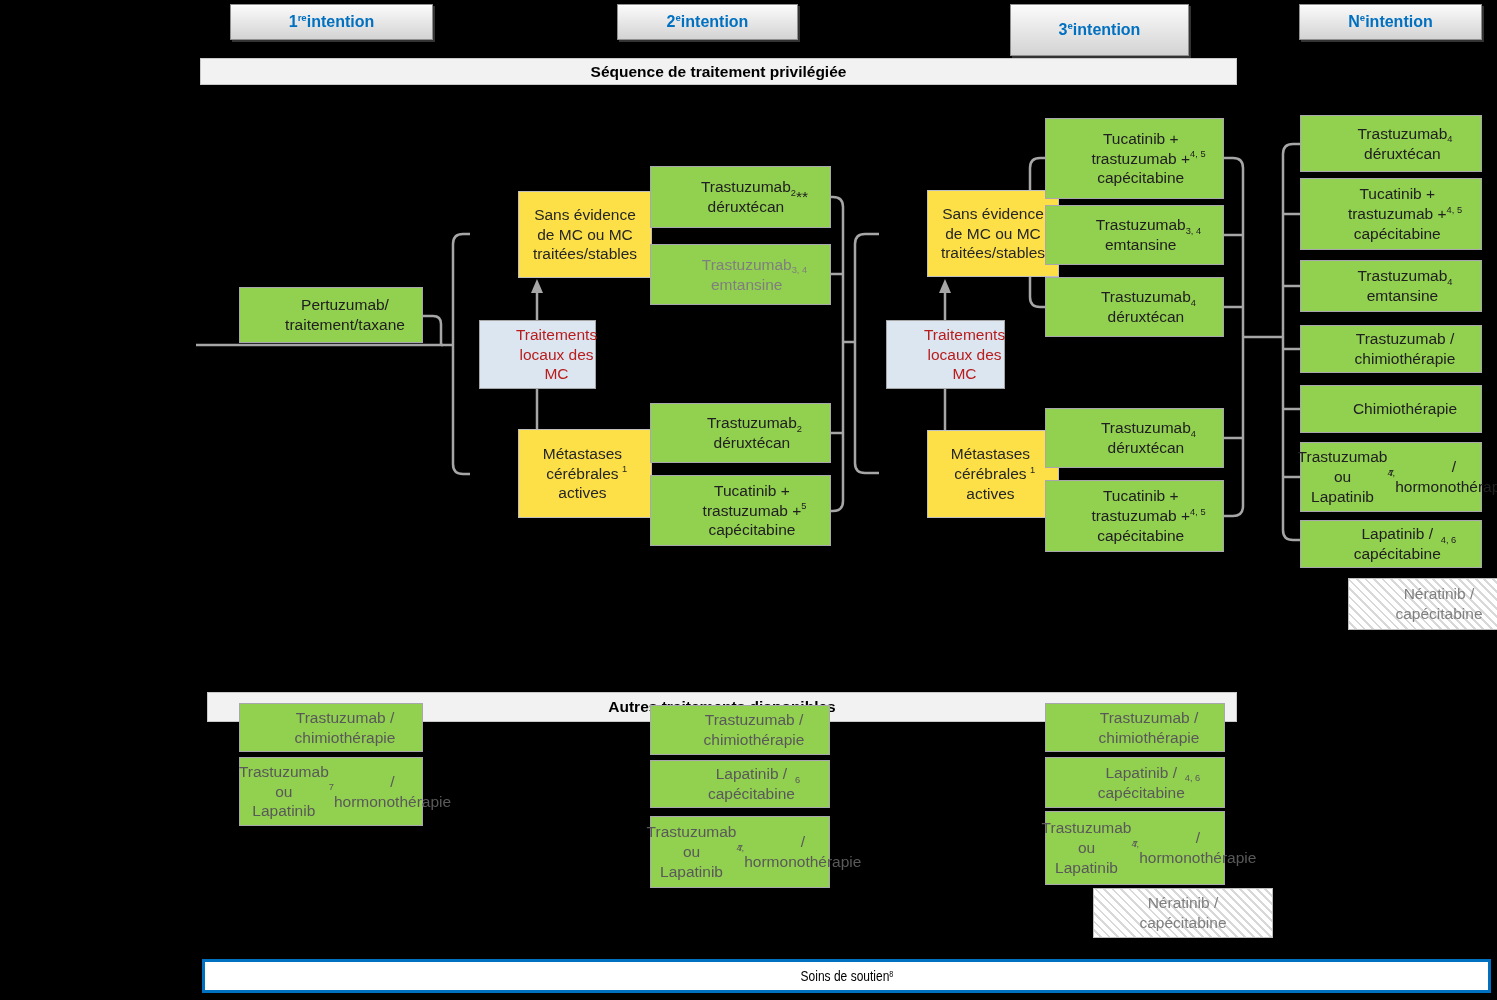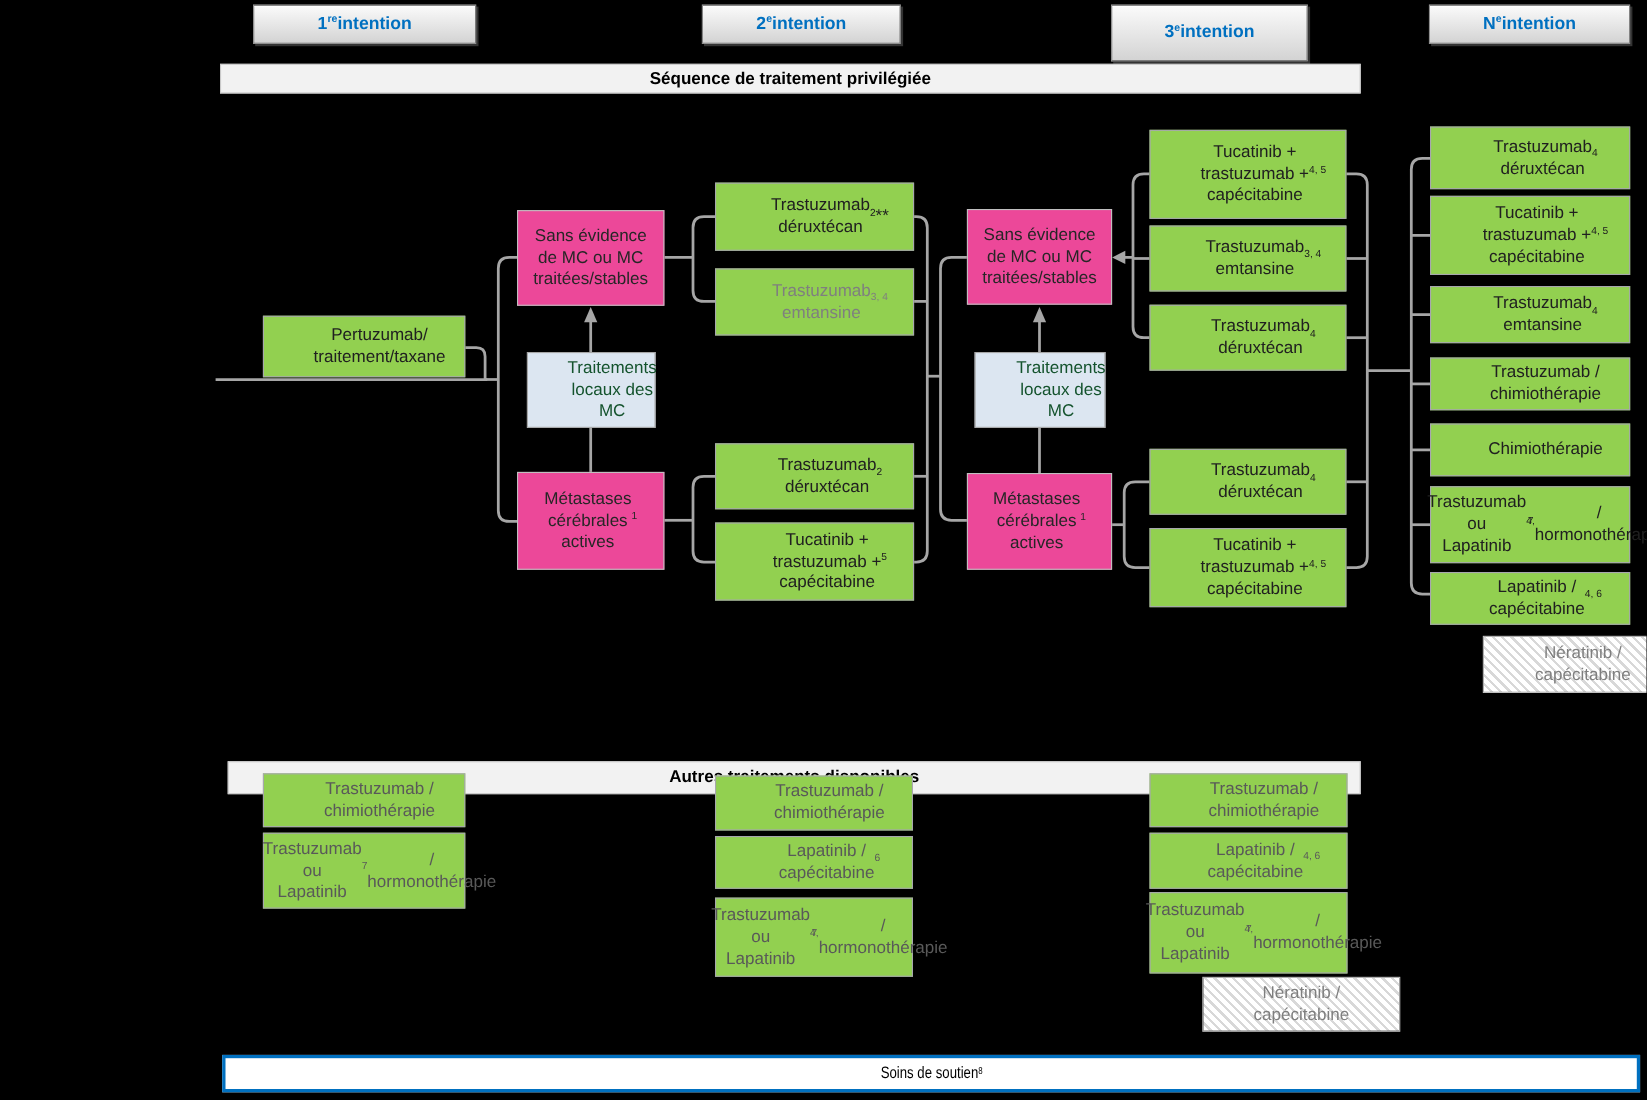--- a/index.html
+++ b/index.html
@@ -4,22 +4,22 @@
 <style>
   html,body{margin:0;padding:0;background:#000;}
   .stage{position:relative;width:1497px;height:1000px;background:#000;overflow:hidden;
          font-family:"Liberation Sans","DejaVu Sans",sans-serif;}
   .wires{position:absolute;left:0;top:0;pointer-events:none;}
   .box{position:absolute;box-sizing:border-box;display:flex;align-items:center;justify-content:center;
        text-align:center;white-space:pre-line;line-height:1.28;font-size:15.5px;padding:2px 4px;}
   .green{background:#92d050;border:1.5px solid #a7a7ad;color:#202020;padding-left:32px;}
   .dim{color:#7f7f7f;}
   .autres{color:#595959;}
-  .white{background:#ec4899;border:1.5px solid #bfbfbf;color:#262626;}
-  .bluebox{background:#dce6f1;border:1.5px solid #a6a6a6;color:#14532d;padding-left:42px;}
+  .white{background:#fde047;border:1.5px solid #bfbfbf;color:#262626;margin-left:48px;}
+  .bluebox{background:#dce6f1;border:1.5px solid #a6a6a6;color:#b91c1c;padding-left:42px;}
   .hatch{background:repeating-linear-gradient(45deg,#ffffff 0px,#ffffff 4px,#d8d8d8 4px,#d8d8d8 6px);
          border:1.5px solid #bfbfbf;color:#7f7f7f;margin-left:48px;}
   .hdr{background:linear-gradient(180deg,#fbfbfb,#e9e9e9 45%,#d3d3d3);border:1px solid #8f8f8f;
        box-shadow:inset 0 1px 0 #ffffff,2px 2px 0 rgba(60,60,60,0.85);
        color:#0070c0;font-weight:bold;font-size:16px;}
   .bar{background:#f2f2f2;border:1px solid #c9c9c9;color:#000;font-weight:bold;font-size:15.5px;text-align:right;}
   .soins{background:#ffffff;border:3px solid #0070c0;color:#000;font-weight:normal;font-size:15px;text-align:right;}
   .narrow{display:inline-block;transform:scaleX(0.8);}
   sup{font-size:60%;vertical-align:baseline;position:relative;top:-0.45em;line-height:0;}
 </style>
@@ -71,21 +71,21 @@
       <path d="M945,389 V430"></path>
     </g>
     <g fill="#a6a6a6" stroke="none">
       <polygon points="537,279 531,293 543,293"></polygon>
       <polygon points="945,279 939,293 951,293"></polygon>
       <polygon points="1011,234 1023,228 1023,240"></polygon>
     </g>
   </svg>
 
   <div class="box hdr" style="left:230px;top:4px;width:203px;height:36px">1<sup>re</sup> intention</div>
-  <div class="box hdr" style="left:638px;top:4px;width:181px;height:36px">2<sup>e</sup> intention</div>
+  <div class="box hdr" style="left:617px;top:4px;width:181px;height:36px">2<sup>e</sup> intention</div>
   <div class="box hdr" style="left:1010px;top:4px;width:179px;height:52px">3<sup>e</sup> intention</div>
   <div class="box hdr" style="left:1299px;top:4px;width:183px;height:36px">N<sup>e</sup> intention</div>
 
   <div class="box bar" style="left:200px;top:58px;width:1037px;height:27px">Séquence de traitement privilégiée</div>
   <div class="box bar" style="left:207px;top:692px;width:1030px;height:30px">Autres traitements disponibles</div>
 
   <div class="box green" style="left:239px;top:287px;width:184px;height:56px">Pertuzumab/
 traitement/taxane</div>
 
   <div class="box white" style="left:470px;top:191px;width:134px;height:87px">Sans évidence

